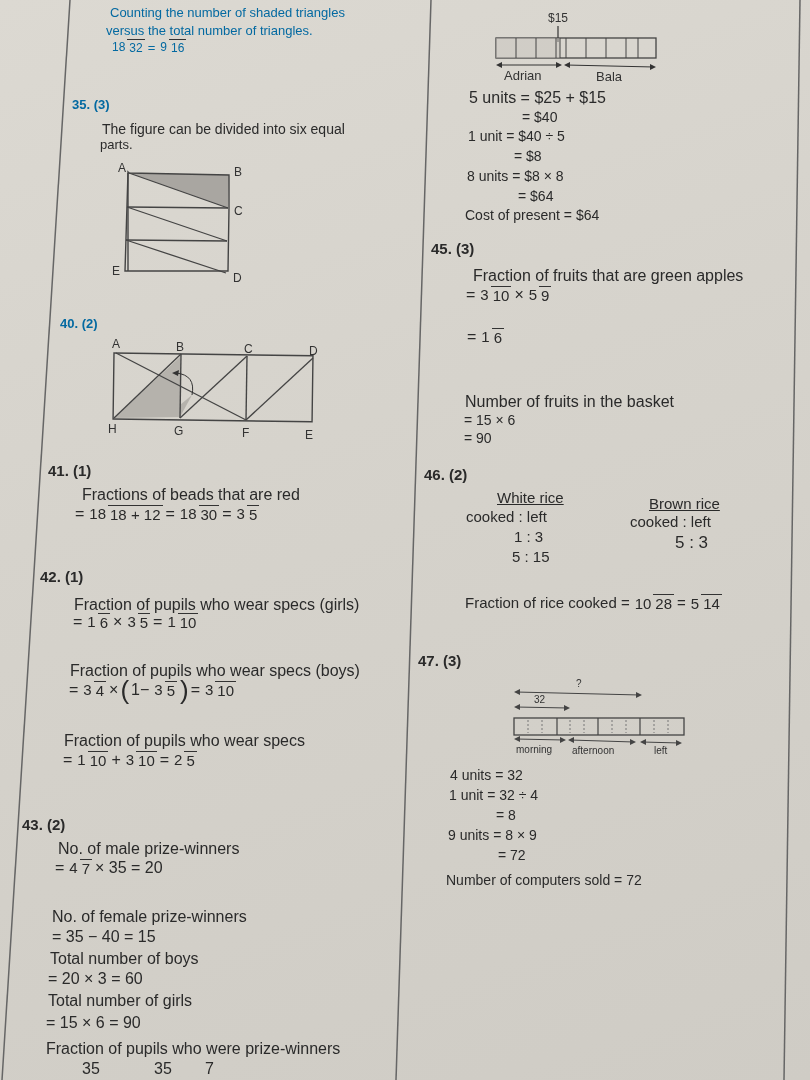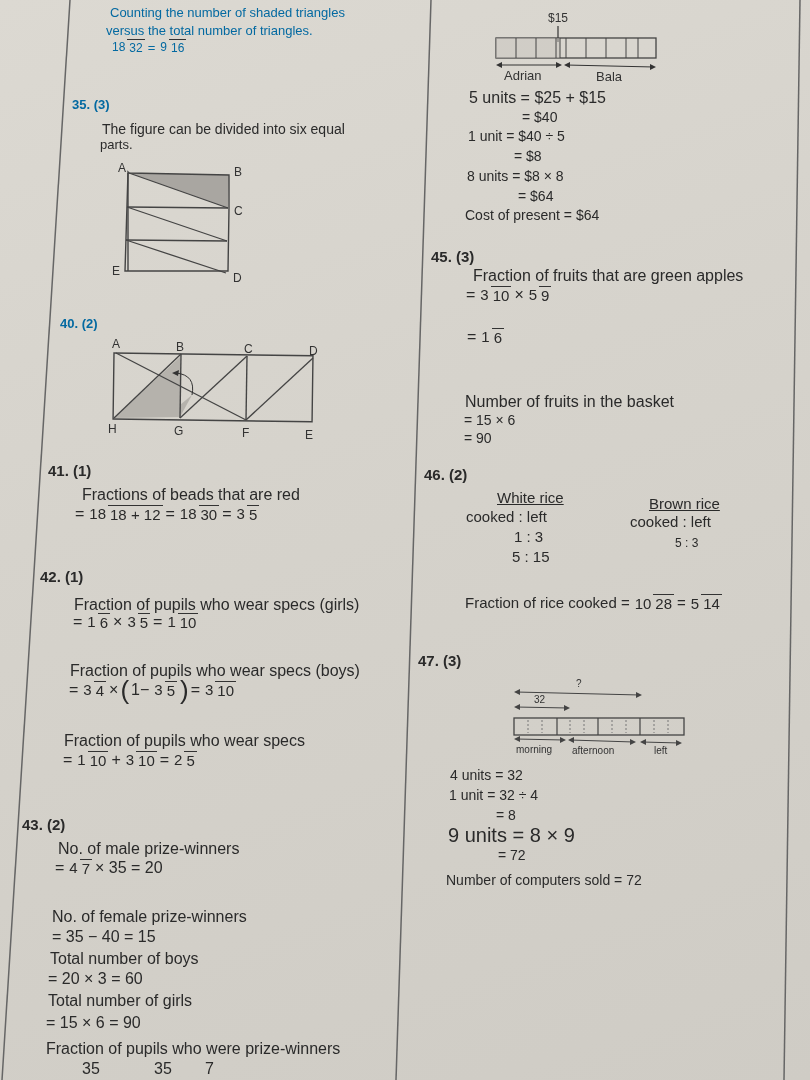--- a/index.html
+++ b/index.html
@@ -198,21 +198,21 @@
   <div class="txt sm" style="left:469px;top:89px;font-size:16px">5 units = $25 + $15</div>
   <div class="txt sm" style="left:522px;top:108px;font-size:14px">= $40</div>
   <div class="txt sm" style="left:468px;top:127px;font-size:14px">1 unit = $40 ÷ 5</div>
   <div class="txt sm" style="left:514px;top:147px;font-size:14px">= $8</div>
   <div class="txt sm" style="left:467px;top:167px;font-size:14px">8 units = $8 × 8</div>
   <div class="txt sm" style="left:518px;top:187px;font-size:14px">= $64</div>
   <div class="txt sm" style="left:465px;top:206px;font-size:14px">Cost of present = $64</div>
 </div>
 
 <div>
-  <div class="txt bold" style="left:431px;top:248px;font-size:15px"><span>45.</span> <span>(3)</span></div>
+  <div class="txt bold" style="left:431px;top:240px;font-size:15px"><span>45.</span> <span>(3)</span></div>
   <div class="txt" style="left:473px;top:267px">Fraction of fruits that are green apples</div>
   <div class="txt" style="left:465px;top:285px">
     <span class="op">=</span><span class="frac">
         <span class="num">3</span>
         <span class="den">10</span>
       </span><span class="op">×</span><span class="frac">
         <span class="num">5</span>
         <span class="den">9</span>
       </span>
   </div>
@@ -231,21 +231,21 @@
   <div class="txt bold" style="left:424px;top:466px;font-size:15px"><span>46.</span> <span>(2)</span></div>
   <div>
     <div class="txt under" style="left:481px;top:489px;font-size:15px">White rice</div>
     <div class="txt" style="left:466px;top:508px;font-size:15px">cooked : left</div>
     <div class="txt" style="left:514px;top:528px;font-size:15px">1 : 3</div>
     <div class="txt" style="left:512px;top:548px;font-size:15px">5 : 15</div>
   </div>
   <div>
     <div class="txt under" style="left:633px;top:495px;font-size:15px">Brown rice</div>
     <div class="txt" style="left:630px;top:513px;font-size:15px">cooked : left</div>
-    <div class="txt" style="left:675px;top:534px;font-size:12px">5 : 3</div>
+    <div class="txt" style="left:675px;top:534px;font-size:17px">5 : 3</div>
   </div>
   <div class="txt" style="left:464px;top:593px;font-size:15px">
     <span class="op">Fraction of rice cooked =</span><span class="frac">
         <span class="num">10</span>
         <span class="den">28</span>
       </span><span class="op">=</span><span class="frac">
         <span class="num">5</span>
         <span class="den">14</span>
       </span>
   </div>
@@ -285,16 +285,16 @@
     <line x1="132" y1="67" x2="170" y2="68" stroke="#444"></line>
     <polygon points="130,67 136,64 136,70" fill="#444"></polygon>
     <polygon points="172,68 166,65 166,71" fill="#444"></polygon>
     <text x="6" y="78" font-size="10">morning</text>
     <text x="62" y="79" font-size="10">afternoon</text>
     <text x="144" y="79" font-size="10">left</text>
   </svg>
   <div class="txt sm" style="left:450px;top:766px;font-size:14px">4 units = 32</div>
   <div class="txt sm" style="left:449px;top:786px;font-size:14px">1 unit = 32 ÷ 4</div>
   <div class="txt sm" style="left:496px;top:806px;font-size:14px">= 8</div>
-  <div class="txt sm" style="left:448px;top:826px;font-size:20px">9 units = 8 × 9</div>
+  <div class="txt sm" style="left:448px;top:826px;font-size:14px">9 units = 8 × 9</div>
   <div class="txt sm" style="left:498px;top:846px;font-size:14px">= 72</div>
   <div class="txt sm" style="left:446px;top:871px;font-size:14px">Number of computers sold = 72</div>
 </div>
 
 </body></html>

